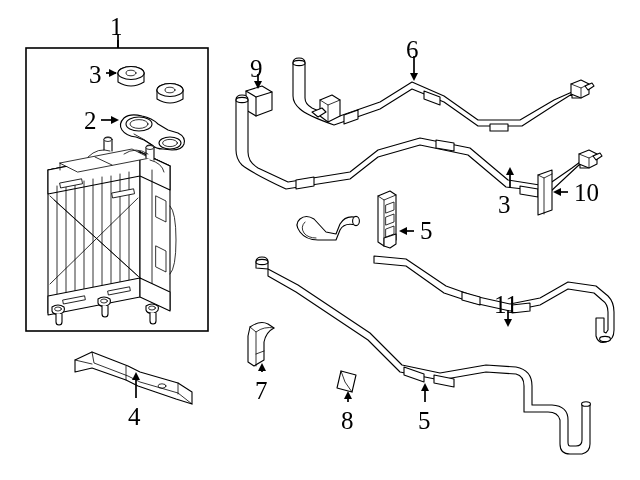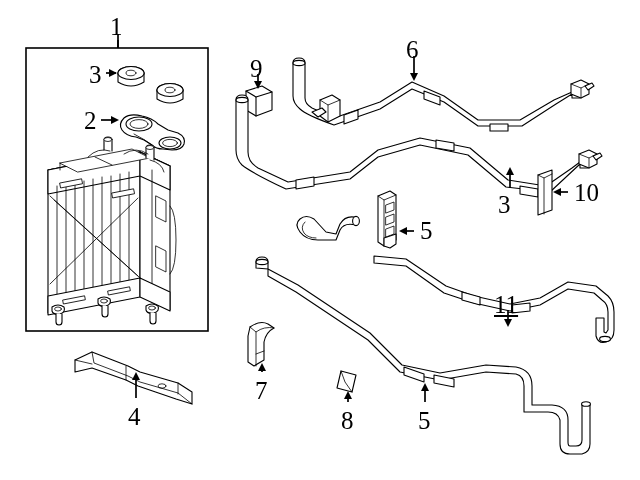--- a/index.html
+++ b/index.html
@@ -507,21 +507,21 @@
   <div class="callout-label" style="left:250px; top:56px;">9</div>
 
   <div class="callout-label" style="left:406px; top:37px;">6</div>
 
   <div class="callout-label" style="left:498px; top:192px;">3</div>
 
   <div class="callout-label" style="left:574px; top:180px;">10</div>
 
   <div class="callout-label" style="left:420px; top:218px;">5</div>
 
-  <div class="callout-label" style="left:494px; top:292px;text-decoration:underline;">11</div>
+  <div class="callout-label" style="left:494px; top:292px;">11</div>
 
   <div class="callout-label" style="left:128px; top:404px;">4</div>
 
   <div class="callout-label" style="left:255px; top:378px;">7</div>
 
   <div class="callout-label" style="left:341px; top:408px;">8</div>
 
   <div class="callout-label" style="left:418px; top:408px;">5</div>
 
 </div>

